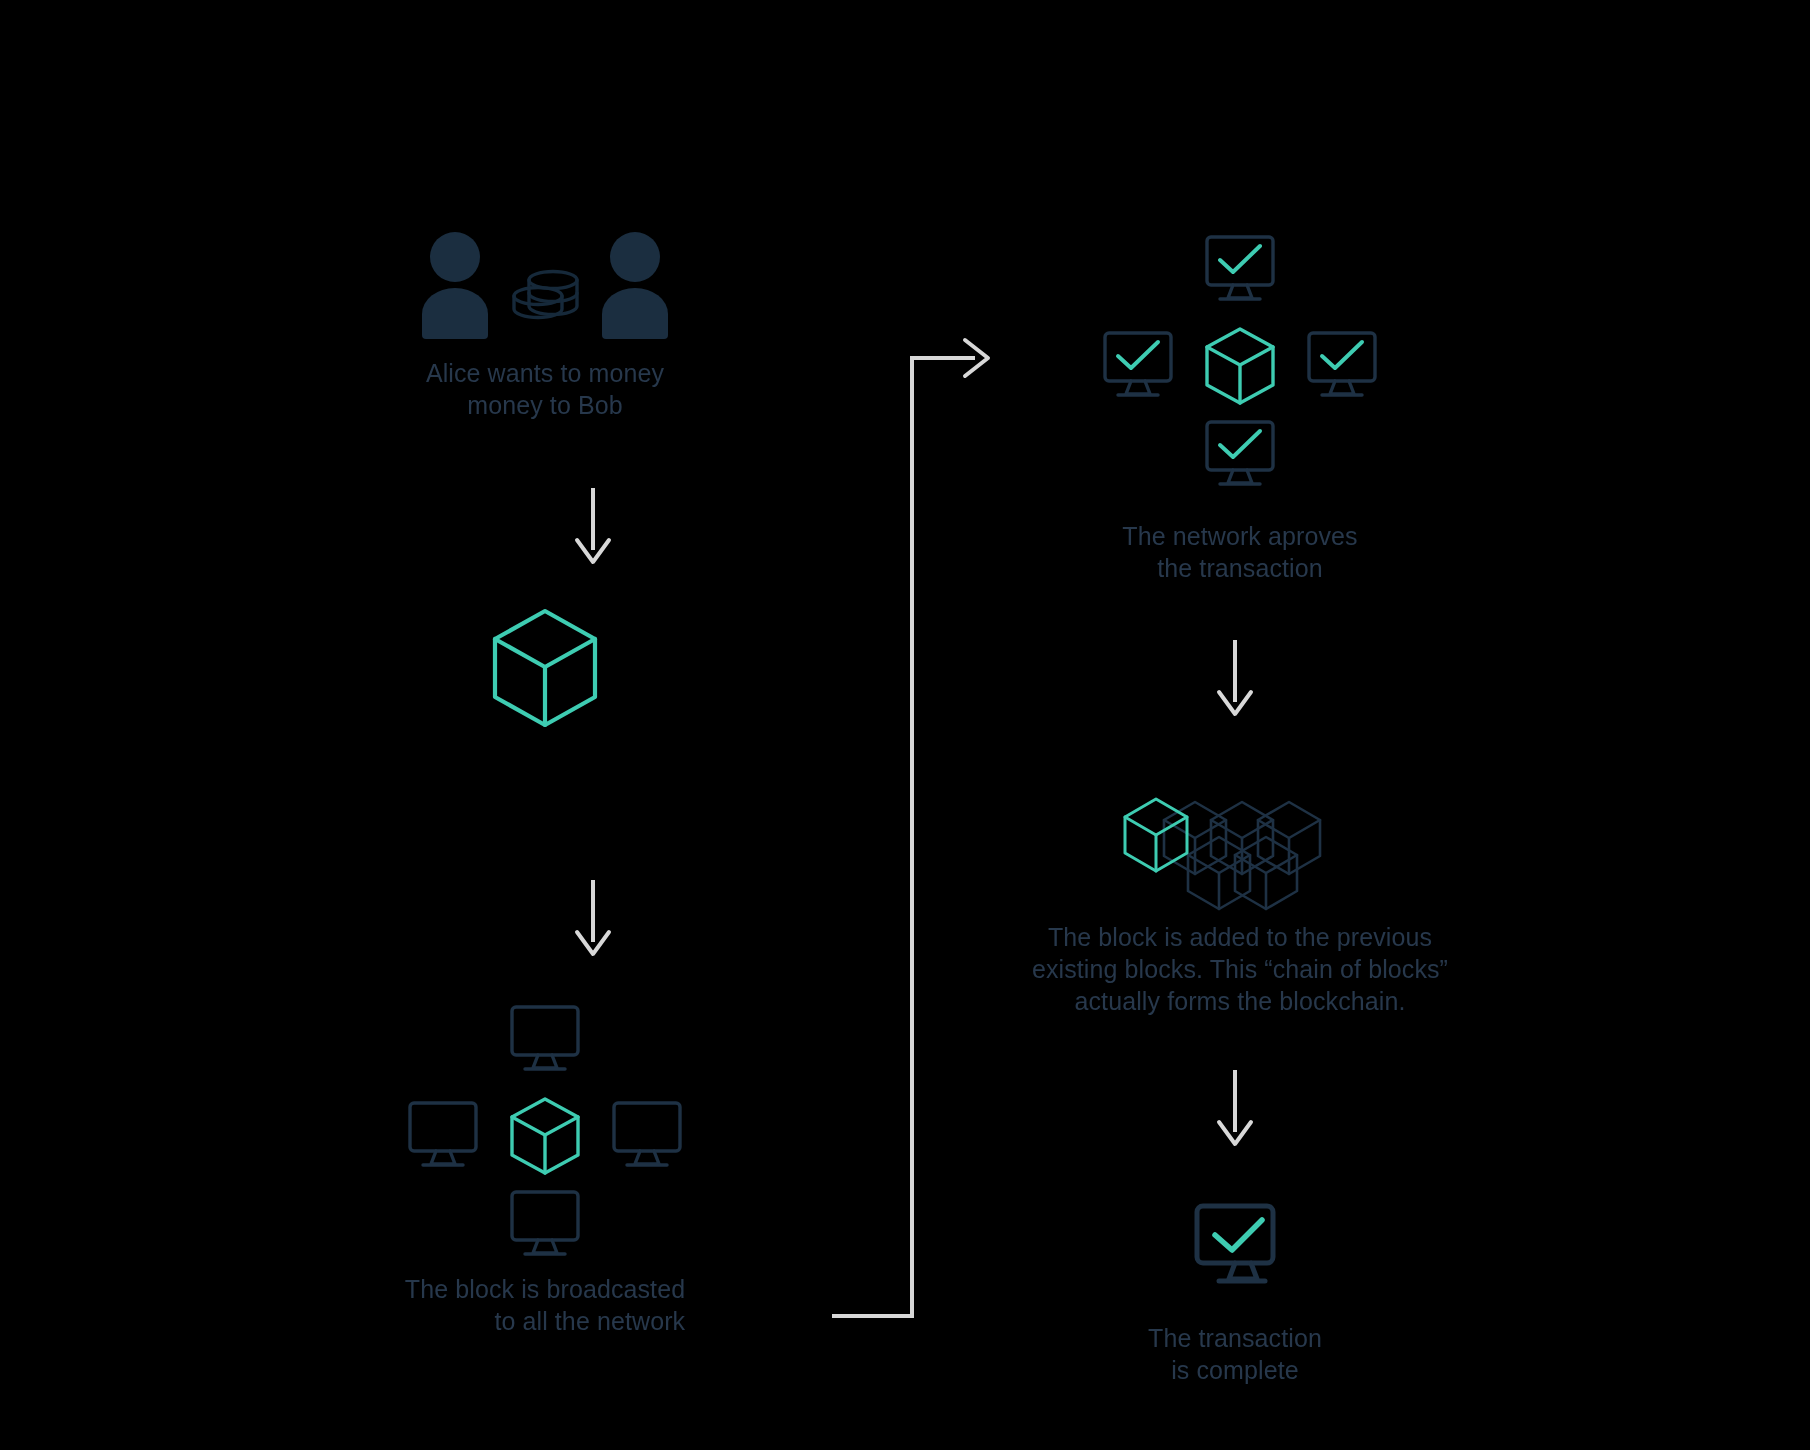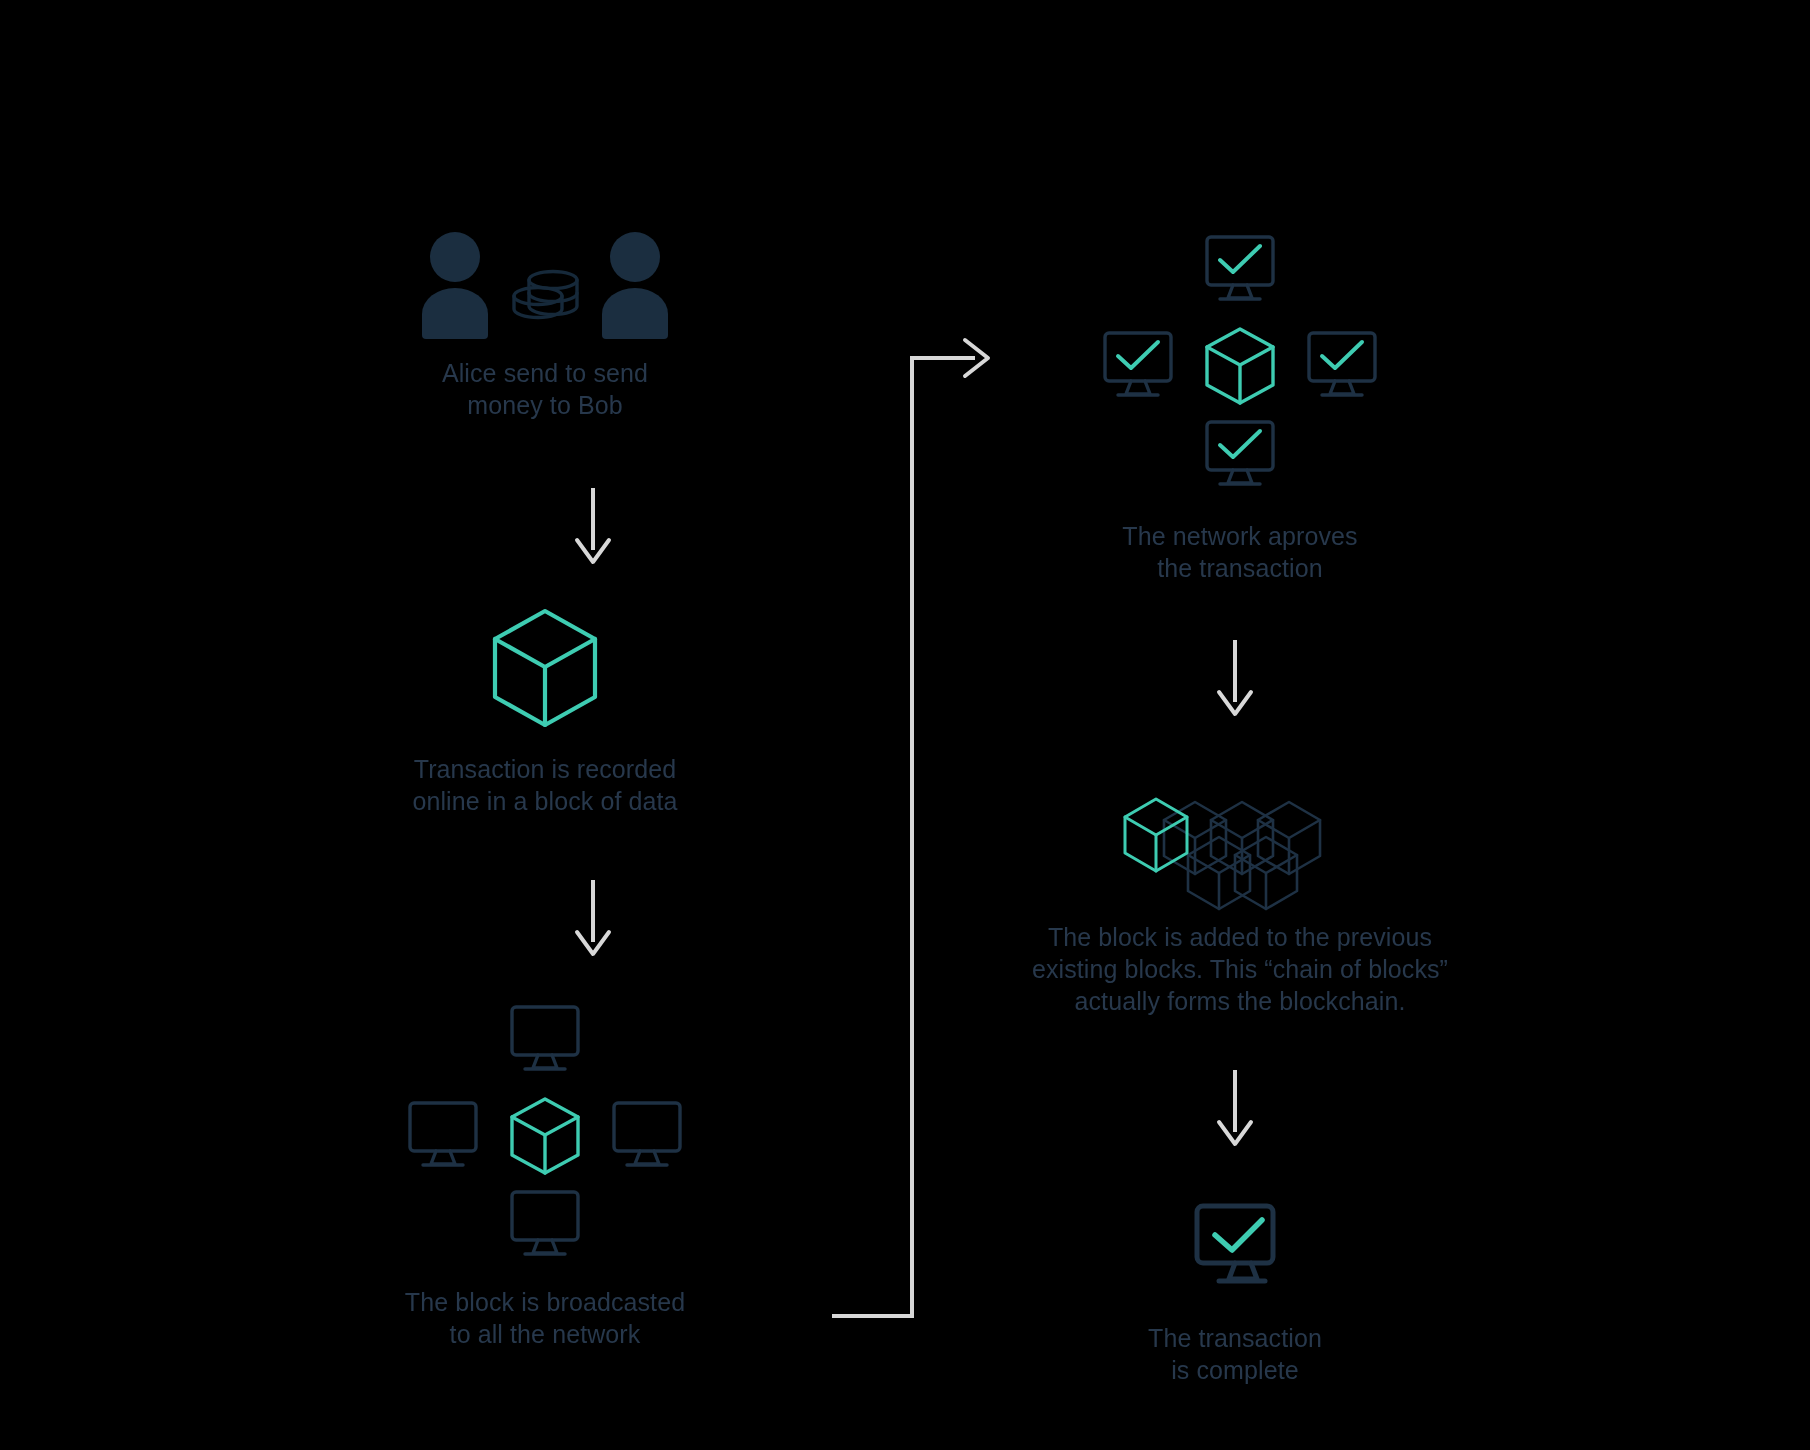--- a/index.html
+++ b/index.html
@@ -36,43 +36,41 @@
         </g>
         <g fill="none" stroke="#16293A" stroke-width="3.4" stroke-linecap="round" stroke-linejoin="round">
           <ellipse cx="133" cy="48" rx="24" ry="8.5"></ellipse>
           <path d="M109 48 v13 a24 8.5 0 0 0 48 0 v-13"></path>
           <path d="M109 61 v13 a24 8.5 0 0 0 48 0 v-13"></path>
           <ellipse cx="118" cy="64" rx="24" ry="8.5"></ellipse>
           <path d="M94 64 v13 a24 8.5 0 0 0 48 0 v-13"></path>
         </g>
       </svg>
     </div>
-    <div class="caption" style="margin-top:20px;">Alice send to send
+    <div class="caption" style="margin-top:20px;">Alice wants to money
 money to Bob</div>
   </div>
 
   <div class="arrow-v" style="left:571px;top:488px;">
     <svg width="44" height="80" viewBox="0 0 44 80">
       <path d="M22 0 V62" stroke="#D8D8D8" stroke-width="4" fill="none"></path>
       <path d="M6 52 L22 74 L38 52" stroke="#D8D8D8" stroke-width="4" fill="none" stroke-linecap="round" stroke-linejoin="round"></path>
     </svg>
   </div>
 
   <div class="node" style="left:380px;top:608px;width:330px;">
     <div class="art">
       <svg width="110" height="120" viewBox="0 0 110 120">
         <g fill="none" stroke="#3ECCB2" stroke-width="4.2" stroke-linejoin="round" stroke-linecap="round">
           <path d="M55 3 L105 31 V89 L55 117 L5 89 V31 Z"></path>
           <path d="M5 31 L55 59 L105 31"></path>
           <path d="M55 59 V117"></path>
         </g>
       </svg>
     </div>
-    <div class="caption" style="margin-top:25px;">Transaction is recorded
-online in a block of data</div>
   </div>
 
   <div class="arrow-v" style="left:571px;top:880px;">
     <svg width="44" height="80" viewBox="0 0 44 80">
       <path d="M22 0 V62" stroke="#D8D8D8" stroke-width="4" fill="none"></path>
       <path d="M6 52 L22 74 L38 52" stroke="#D8D8D8" stroke-width="4" fill="none" stroke-linecap="round" stroke-linejoin="round"></path>
     </svg>
   </div>
 
   <div class="node" style="left:380px;top:1000px;width:330px;">
@@ -103,21 +101,21 @@
           <path d="M130 254 h40"></path>
         </g>
 
         <g fill="none" stroke="#3ECCB2" stroke-width="3.4" stroke-linejoin="round" stroke-linecap="round">
           <path d="M150 99 L183 117 V155 L150 173 L117 155 V117 Z"></path>
           <path d="M117 117 L150 135 L183 117"></path>
           <path d="M150 135 V173"></path>
         </g>
       </svg>
     </div>
-    <div class="caption" style="margin-top:36px;">The block is broadcasted
+    <div class="caption" style="margin-top:23px;text-align:right;">The block is broadcasted
 to all the network</div>
   </div>
 
   <svg class="connector" width="1810" height="1450">
     <path d="M832 1316 H912 V358 H975" fill="none" stroke="#D8D8D8" stroke-width="4" stroke-linejoin="miter" stroke-linecap="butt"></path>
     <path d="M965 340 L988 358 L965 376" fill="none" stroke="#D8D8D8" stroke-width="4" stroke-linecap="round" stroke-linejoin="round"></path>
   </svg>
 
   <div class="node" style="left:1050px;top:230px;width:380px;">
     <div class="art">

